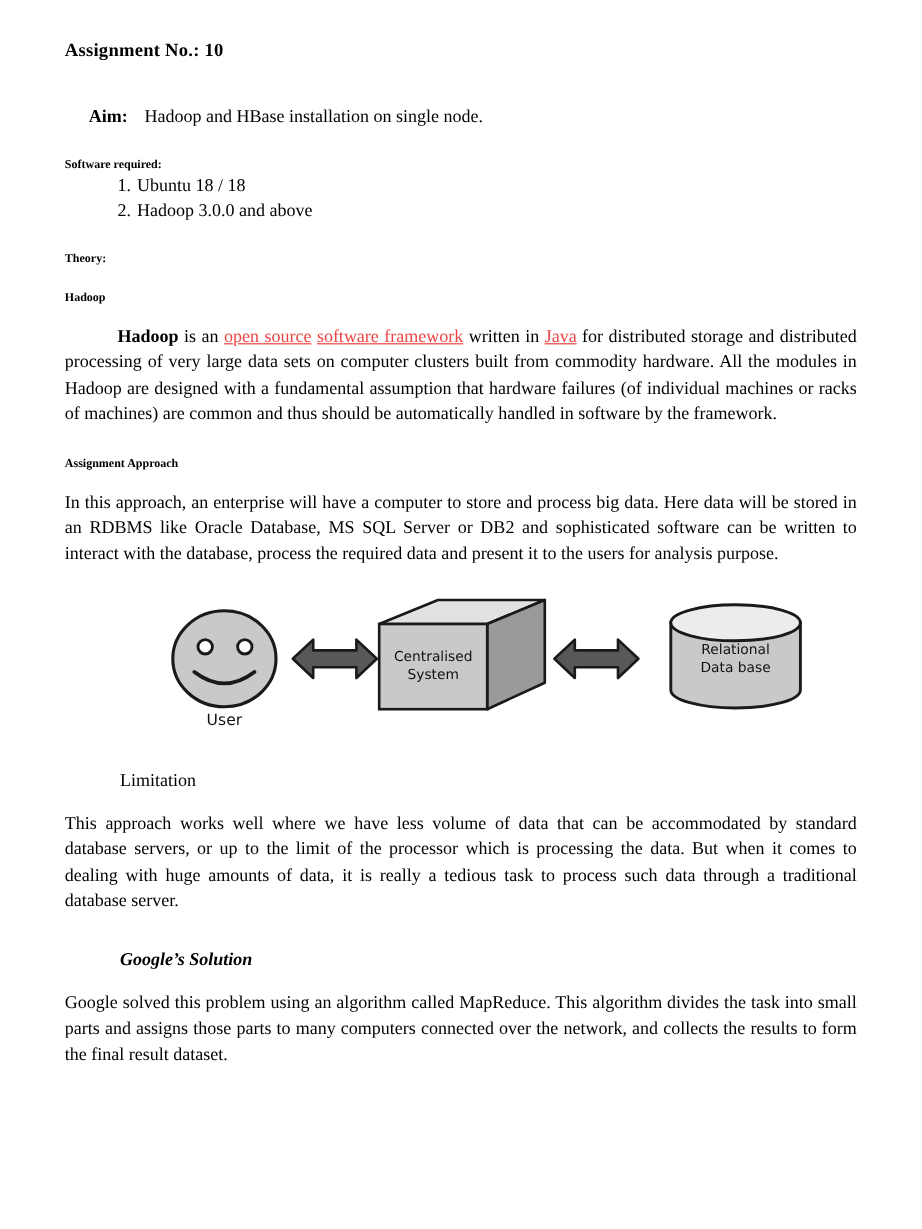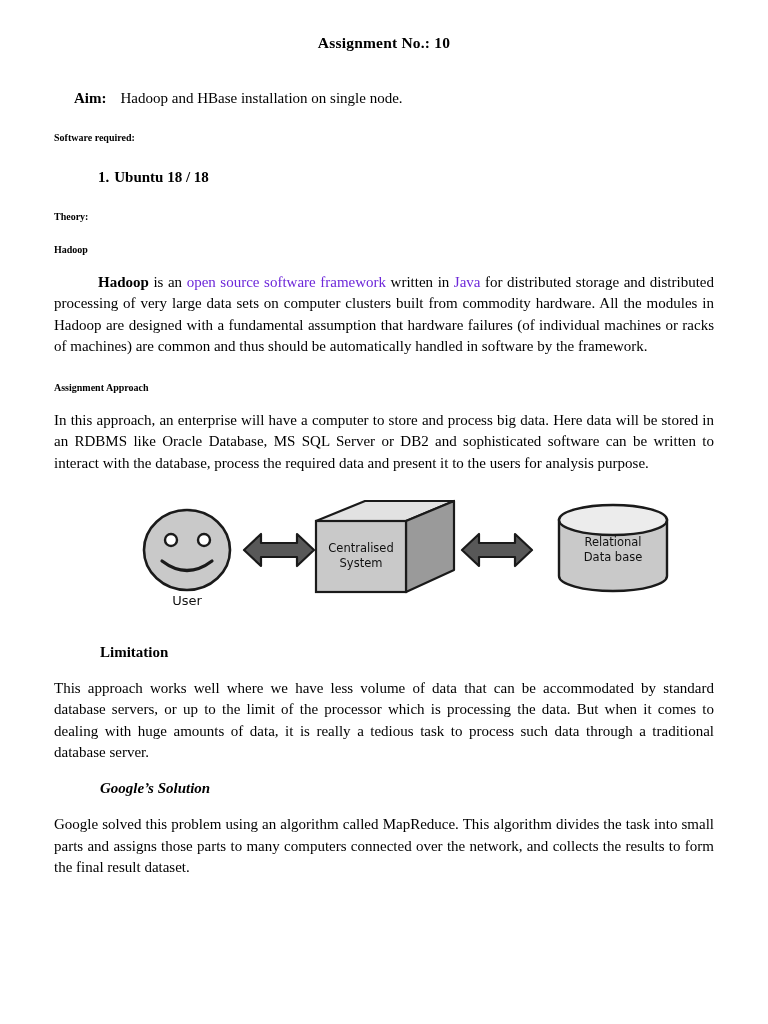--- a/index.html
+++ b/index.html
@@ -22,21 +22,20 @@
     height: 1024px;
     background: #ffffff;
   }
   .content {
     position: absolute;
     left: 54px;
     top: 30px;
     width: 660px;
   }
   .doc-title {
-    text-align: center;
     font-weight: bold;
     font-size: 15.5px;
     letter-spacing: 0.2px;
     margin: 0 0 0 0;
     padding-top: 4px;
   }
   .aim-row {
     margin-top: 38px;
     font-size: 15px;
   }
@@ -52,54 +51,54 @@
     font-size: 10px;
     margin-top: 25px;
   }
   .num-list {
     margin: 0;
     padding: 0;
     list-style: none;
   }
   .num-item {
     font-size: 15px;
-    margin-top: 26px;
+    margin-top: 4px;
     padding-left: 44px;
-    font-weight: bold;
   }
   .num-item .num {
     display: inline-block;
   }
   .num-item .num-text {
     padding-left: 5px;
   }
   .para {
     font-size: 15px;
     line-height: 1.42;
     text-align: justify;
     margin-top: 17px;
   }
   .para.indented {
     text-indent: 44px;
   }
   .bold-inline { font-weight: bold; }
   .link {
-    color: #6d28d9;
+    color: #ef4444;
+    text-decoration: underline;
   }
   .sub-head {
-    font-weight: bold;
+    font-weight: normal;
     font-size: 15px;
     margin-top: 26px;
     padding-left: 46px;
   }
   .sub-head-italic {
     font-weight: bold;
     font-style: italic;
     font-size: 15px;
-    margin-top: 17px;
+    margin-top: 30px;
     padding-left: 46px;
   }
   .theory-head { }
   .hadoop-head { margin-top: 22px; }
 
   
   .diagram {
     position: relative;
     width: 660px;
     height: 120px;
@@ -128,20 +127,23 @@
     <div class="aim-row">
       <span class="aim-label">Aim:</span><span class="aim-text">Hadoop and HBase installation on single node.</span>
     </div>
 
     <div class="section-head">Software required:</div>
 
     <ul class="num-list">
       <li class="num-item">
         <span class="num">1.</span><span class="num-text">Ubuntu 18 / 18</span>
       </li>
+      <li class="num-item">
+        <span class="num">2.</span><span class="num-text">Hadoop 3.0.0 and above</span>
+      </li>
     </ul>
 
     <div class="section-head theory-head">Theory:</div>
 
     <div class="section-head hadoop-head">Hadoop</div>
 
     <p class="para indented"><span class="bold-inline">Hadoop</span><span> is an </span><span class="link">open source</span><span> </span><span class="link">software framework</span><span> written in </span><span class="link">Java</span><span> for distributed storage and distributed processing of very large data sets on computer clusters built from commodity hardware. All the modules in Hadoop are designed with a fundamental assumption that hardware failures (of individual machines or racks of machines) are common and thus should be automatically handled in software by the framework.</span></p>
 
     <div class="section-head">Assignment Approach</div>
 

